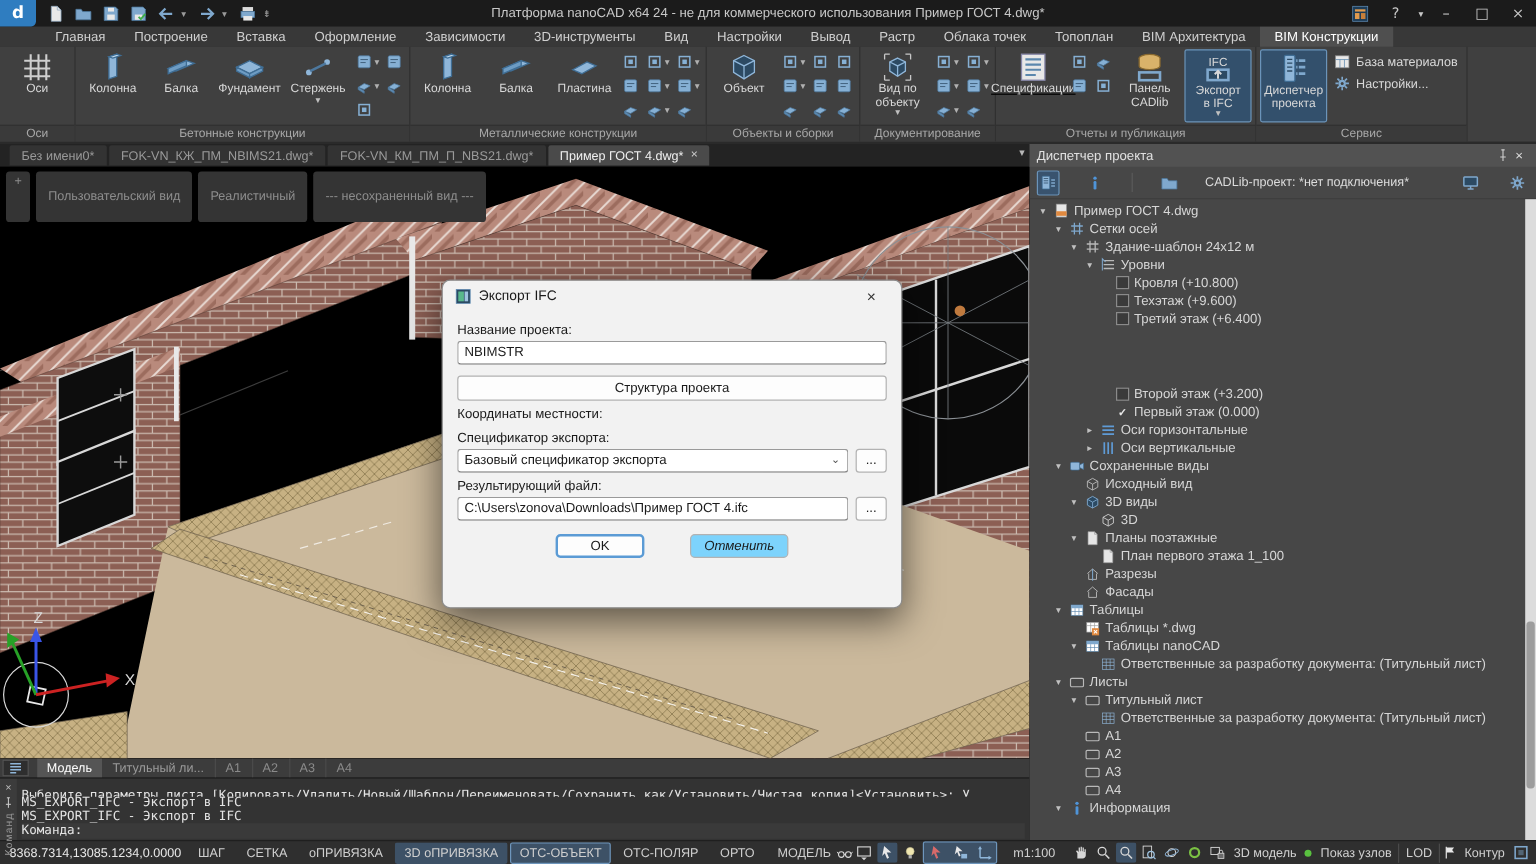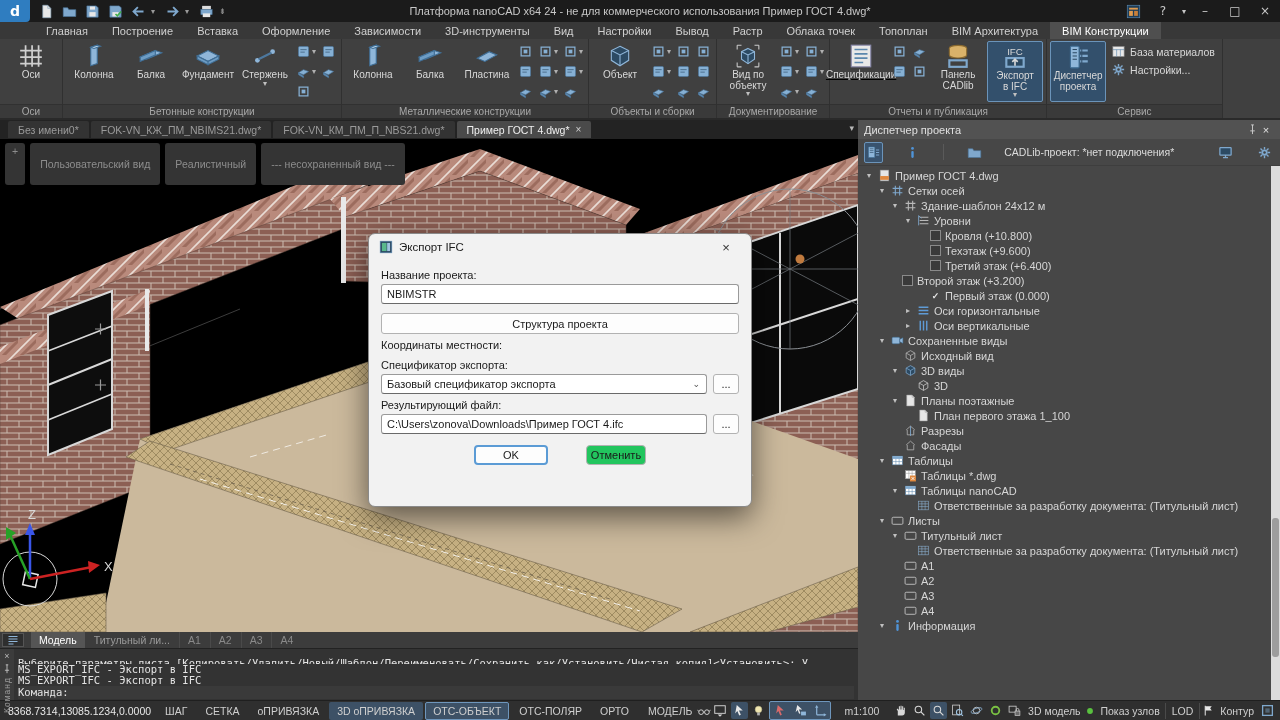--- a/index.html
+++ b/index.html
@@ -102,21 +102,21 @@
   .dlg-input{height:20px;background:#fff;border:1px solid #9a9a9a;border-bottom-color:#6a6a6a;border-radius:3px;font-size:11px;padding:0 5px;display:flex;align-items:center;white-space:nowrap;overflow:hidden;}
   #dlg-structure{height:21px;margin:9px 0 2px;background:#fdfdfd;border:1px solid #b2b2b2;border-radius:3px;font-size:11px;display:flex;align-items:center;justify-content:center;}
   #coordrow{display:flex;align-items:center;gap:4px;margin-top:2px;}
   .row-with-btn{display:flex;align-items:center;gap:6px;}
   .row-with-btn .grow{flex:1;}
   .dots-btn{width:26px;height:20px;background:#fdfdfd;border:1px solid #b2b2b2;border-radius:3px;font-size:11px;display:flex;align-items:center;justify-content:center;}
   .dlg-select{position:relative;}
   .dlg-select .dd{position:absolute;right:6px;top:4px;color:#555;font-size:9px;font-family:"DejaVu Sans",sans-serif;}
   #dlg-buttons{display:flex;justify-content:center;gap:38px;margin-top:11px;}
   #btn-ok{width:74px;height:20px;background:#fdfdfd;border:2px solid #5b9bd5;border-radius:4px;font-size:11px;display:flex;align-items:center;justify-content:center;}
-  #btn-cancel{width:60px;height:20px;background:#22c55e;border:1px solid #b2b2b2;border-radius:4px;font-size:11px;display:flex;align-items:center;justify-content:center;}
+  #btn-cancel{width:82px;height:20px;background:#7dd3fc;border:1px solid #b2b2b2;border-radius:4px;font-size:11px;display:flex;align-items:center;justify-content:center;font-style:italic;}
 </style>
 </head>
 <body>
 
 <div id="app">
 
   <div id="titlebar">
     <div id="logo">
         <span>d</span>
       </div>
@@ -947,21 +947,21 @@
           <div class="trow" style="padding-left: 58px;">
             <span class="arr"></span>
             <span class="cb"></span>
             <span>Техэтаж (+9.600)</span>
           </div>
           <div class="trow" style="padding-left: 58px;">
             <span class="arr"></span>
             <span class="cb"></span>
             <span>Третий этаж (+6.400)</span>
           </div>
-          <div class="trow" style="padding-left: 30px;">
+          <div class="trow" style="padding-left: 58px; margin-top: 48px;">
             <span class="arr"></span>
             <span class="cb"></span>
             <span>Второй этаж (+3.200)</span>
           </div>
           <div class="trow" style="padding-left: 58px;">
             <span class="arr"></span>
             <span class="cb ck">✓</span>
             <span>Первый этаж (0.000)</span>
           </div>
           <div class="trow" style="padding-left: 45px;">

